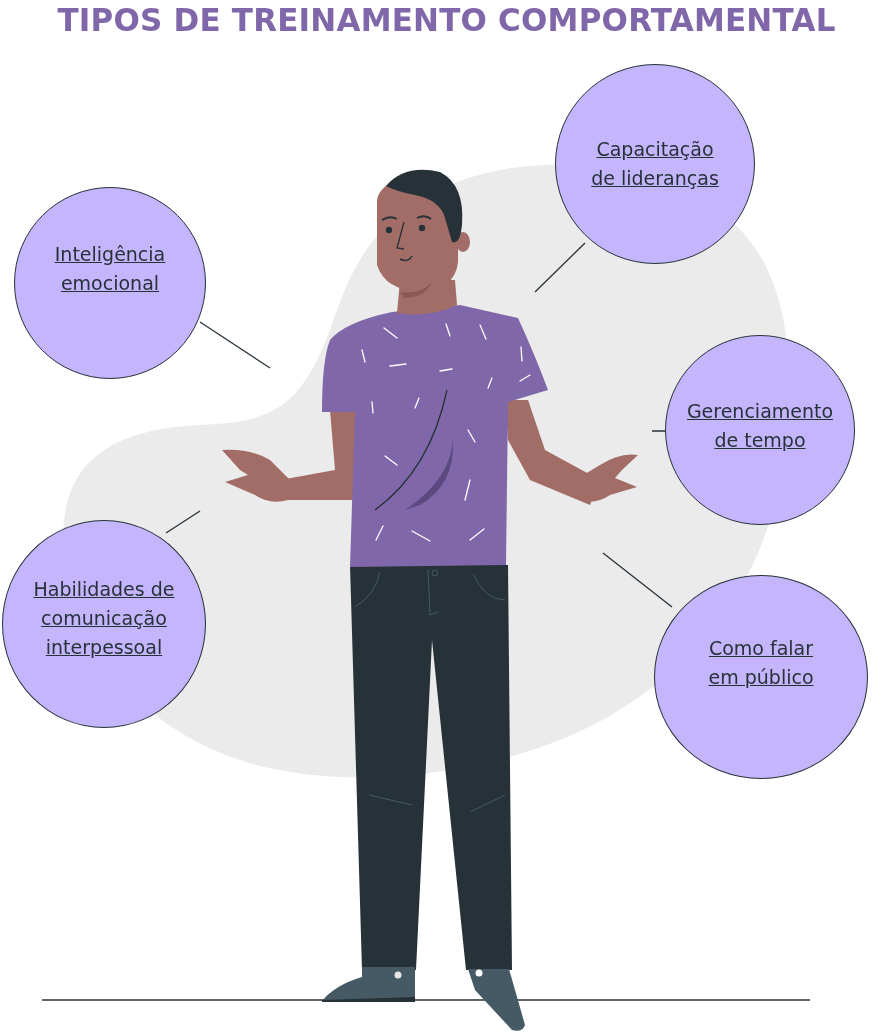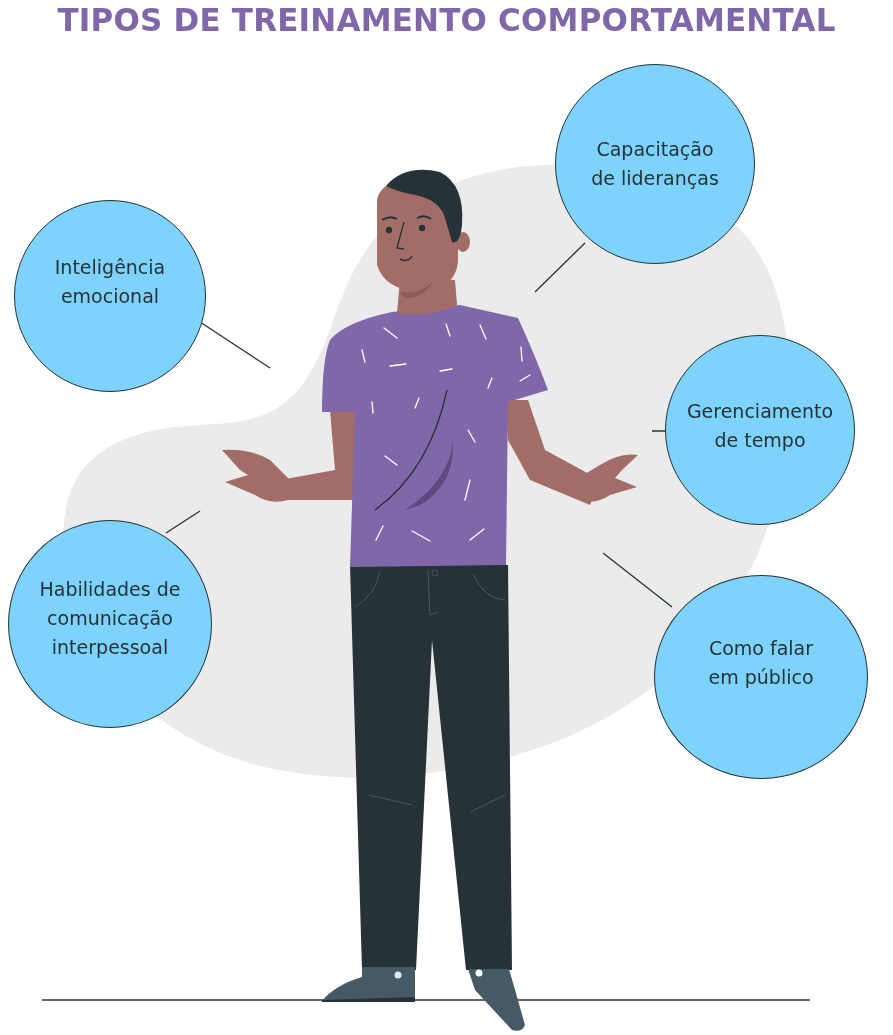--- a/index.html
+++ b/index.html
@@ -4,24 +4,24 @@
 <style>
   html, body { margin: 0; padding: 0; background: #ffffff; }
   body { width: 893px; height: 1035px; position: relative; overflow: hidden;
          font-family: "Liberation Sans", "DejaVu Sans", sans-serif; }
   .title { position: absolute; left: 0; top: 0; width: 893px; height: 44px;
            text-align: center; font-family: "DejaVu Sans", sans-serif; font-weight: bold;
            font-size: 31px; line-height: 40px; color: #8067a9; letter-spacing: 0.2px;
            transform: scaleY(1.05); }
   svg.scene { position: absolute; left: 0; top: 0; }
   .bubble { position: absolute; border-radius: 50%; border: 1.6px solid #263238;
-            background: #7dd3fc; box-sizing: border-box; display: flex;
+            background: #c4b5fd; box-sizing: border-box; display: flex;
             align-items: center; justify-content: center; text-align: center;
             color: #263238; font-family: "DejaVu Sans", sans-serif; font-size: 19px;
-            line-height: 29px; }
+            line-height: 29px; text-decoration: underline; }
   .bubble span { display: block; white-space: pre-line; }
 </style>
 </head>
 <body>
 
 <div class="title">TIPOS DE TREINAMENTO COMPORTAMENTAL</div>
 
 <svg class="scene" width="893" height="1035" viewBox="0 0 893 1035">
 
   <path fill="#ebebeb" d="M 420 200 C 500 150, 640 150, 730 220 C 800 280, 800 400, 770 520
@@ -101,29 +101,29 @@
     <path d="M 417 218 Q 425 214 431 219" stroke="#263238" stroke-width="1.8" fill="none"></path>
     <path d="M 404 222 L 397 248 L 404 249" stroke="#263238" stroke-width="1.3" fill="none"></path>
     <path d="M 400 259 Q 408 263 412 256" stroke="#263238" stroke-width="1.5" fill="none"></path>
   </g>
 </svg>
 
 <div class="bubble" style="left:555px; top:64px; width:200px; height:200px;">
   <span>Capacitação
 de lideranças</span>
 </div>
-<div class="bubble" style="left:14px; top:200px; width:192px; height:192px;">
+<div class="bubble" style="left:14px; top:187px; width:192px; height:192px;">
   <span style="margin-top:-28px">Inteligência
 emocional</span>
 </div>
 <div class="bubble" style="left:665px; top:335px; width:190px; height:190px;">
   <span style="margin-top:-8px">Gerenciamento
 de tempo</span>
 </div>
-<div class="bubble" style="left:8px; top:520px; width:204px; height:208px;">
+<div class="bubble" style="left:2px; top:520px; width:204px; height:208px;">
   <span style="margin-top:-12px">Habilidades de
 comunicação
 interpessoal</span>
 </div>
 <div class="bubble" style="left:654px; top:575px; width:214px; height:204px;justify-content:center;">
   <span style="margin-top:-28px">Como falar
 em público</span>
 </div>
 
 </body></html>

